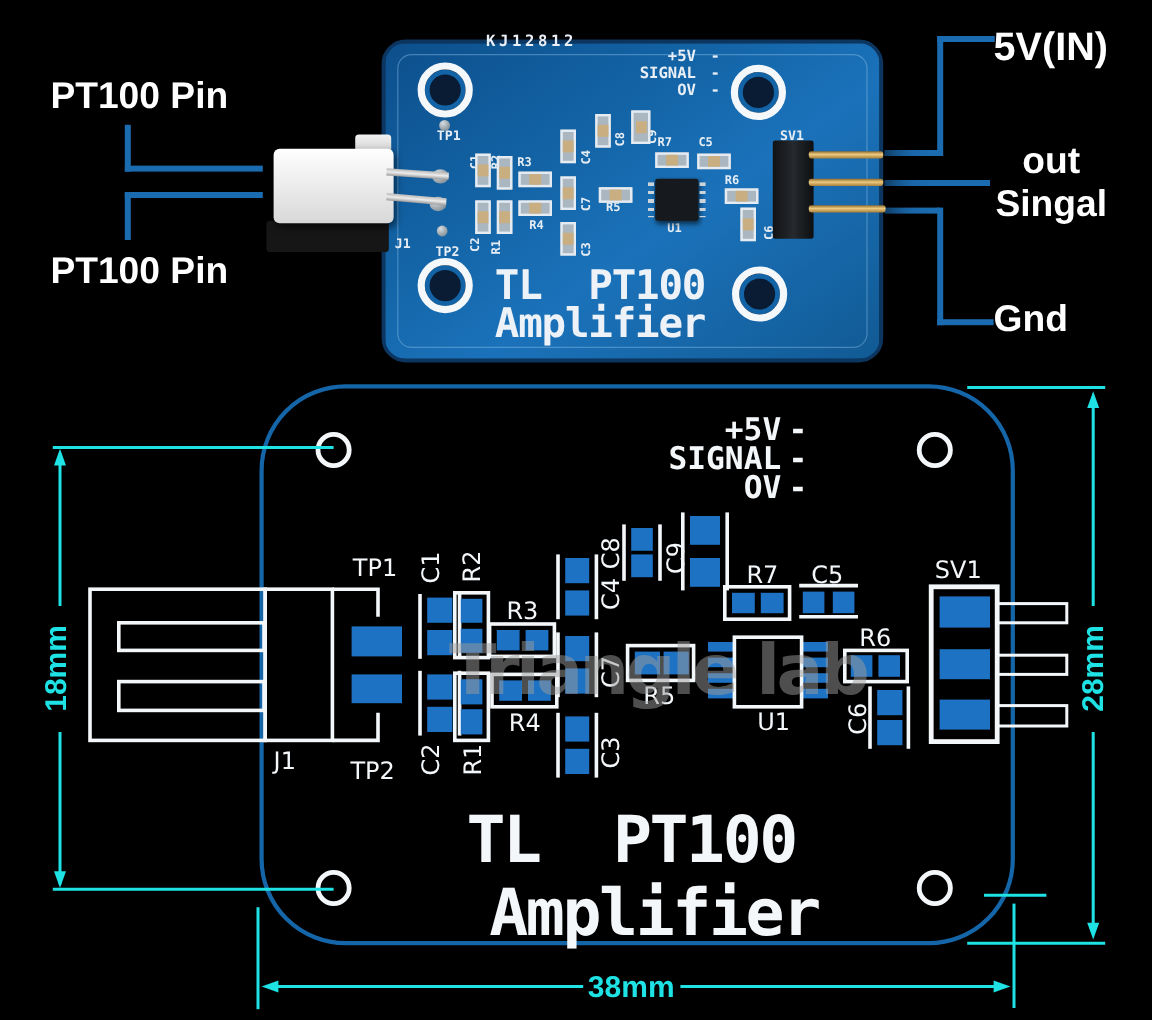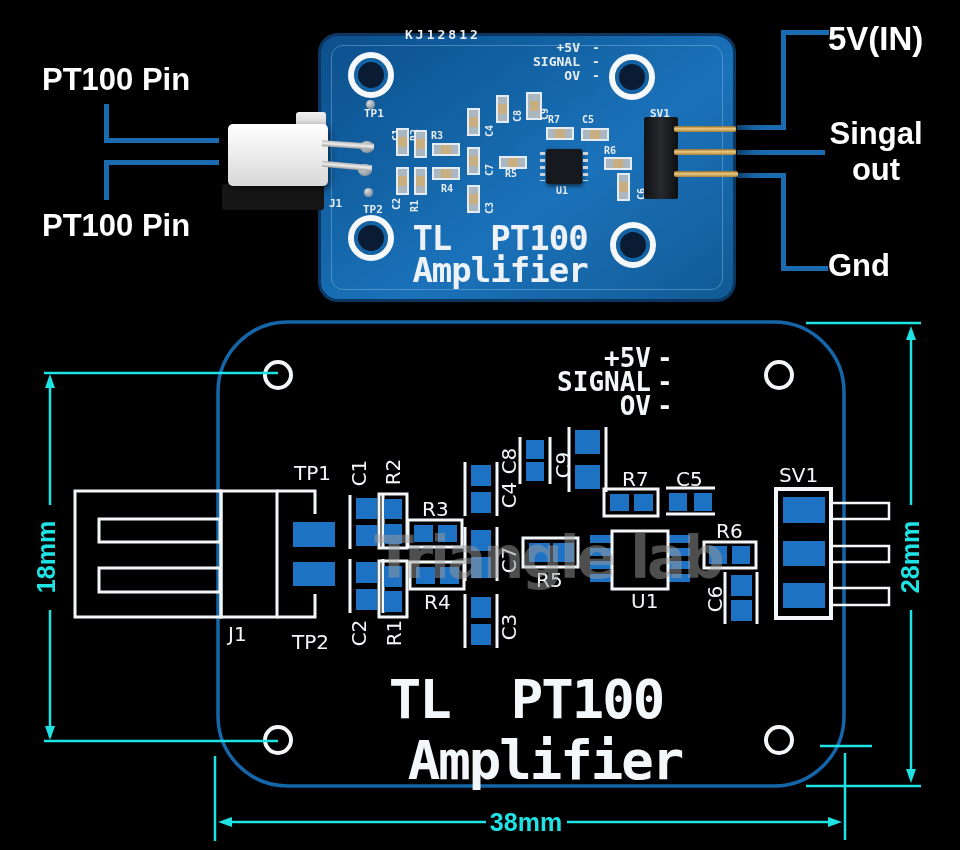--- a/index.html
+++ b/index.html
@@ -60,22 +60,22 @@
 
     <div class="call" style="left:42px;top:62px;">PT100 Pin</div>
     <div class="call" style="left:42px;top:208px;">PT100 Pin</div>
     <div class="cl" style="left:104px;top:104px;width:5px;height:39px;"></div>
     <div class="cl" style="left:104px;top:138px;width:115px;height:5px;"></div>
     <div class="cl" style="left:104px;top:160px;width:115px;height:5px;"></div>
     <div class="cl" style="left:104px;top:160px;width:5px;height:40px;"></div>
 
     <div class="call" style="left:828px;top:20px;font-size:33px;">5V(IN)</div>
     <div style="position:absolute;left:818px;top:116px;width:116px;text-align:center;">
+      <div class="call" style="position:static;">out</div>
       <div class="call" style="position:static;">Singal</div>
-      <div class="call" style="position:static;">out</div>
     </div>
     <div class="call" style="left:828px;top:248px;">Gnd</div>
     <div class="cl" style="left:737px;top:125px;width:46px;height:5px;"></div>
     <div class="cl" style="left:781px;top:30px;width:5px;height:100px;"></div>
     <div class="cl" style="left:781px;top:30px;width:48px;height:5px;"></div>
     <div class="cl" style="left:737px;top:150px;width:88px;height:5px;"></div>
     <div class="cl" style="left:737px;top:173px;width:46px;height:5px;"></div>
     <div class="cl" style="left:781px;top:173px;width:5px;height:98px;"></div>
     <div class="cl" style="left:781px;top:266px;width:47px;height:5px;"></div>
 

